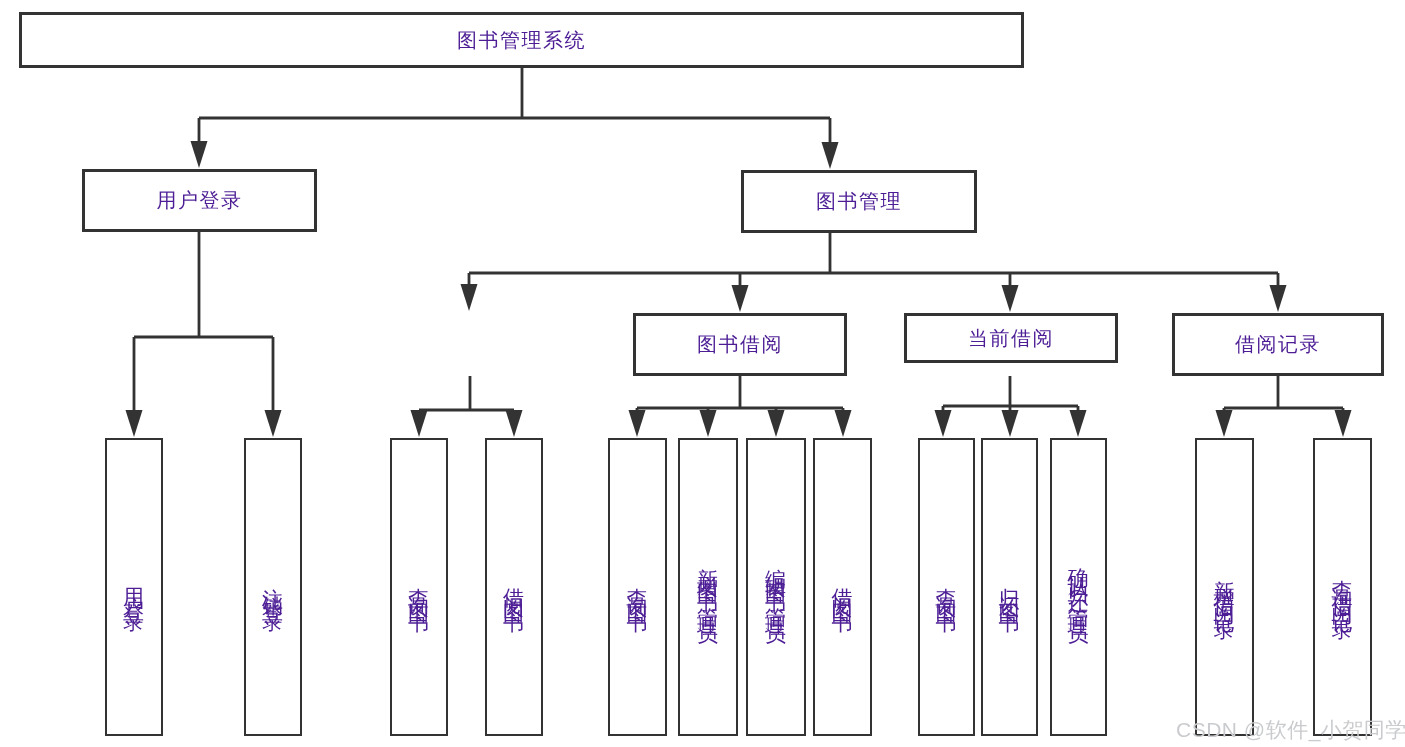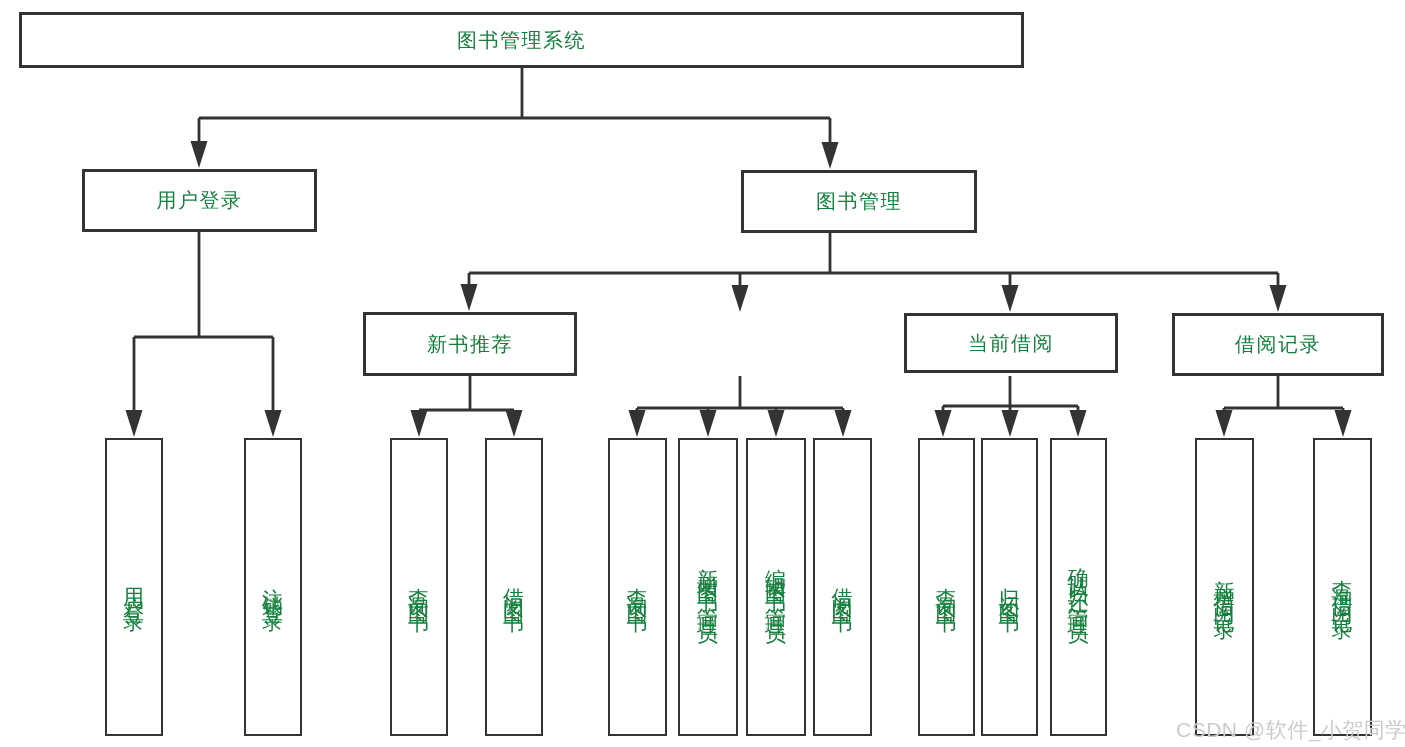--- a/index.html
+++ b/index.html
@@ -19,21 +19,21 @@
     position: absolute;
     left: 0;
     top: 0;
     z-index: 1;
   }
   .node {
     position: absolute;
     box-sizing: border-box;
     background: #ffffff;
     border: 3px solid #333333;
-    color: #15803d;
+    color: #4c1d95;
     display: flex;
     align-items: center;
     justify-content: center;
     z-index: 2;
   }
   .branch {
     font-size: 20px;
     letter-spacing: 1.5px;
     white-space: nowrap;
   }
@@ -108,24 +108,24 @@
     <span>图书管理系统</span>
   </div>
 
   <div class="node branch" style="left:82px; top:169px; width:235px; height:63px;">
     <span>用户登录</span>
   </div>
   <div class="node branch" style="left:712px; top:170px; width:236px; height:63px;margin-left:29px;">
     <span>图书管理</span>
   </div>
 
-  <div class="node branch" style="left:363px; top:312px; width:214px; height:64px;">
-    <span>新书推荐</span>
+  <div class="node branch" style="left:633px; top:313px; width:214px; height:63px;">
+    <span>图书借阅</span>
   </div>
-  <div class="node branch" style="left:904px; top:313px; width:214px; height:60px;">
+  <div class="node branch" style="left:904px; top:313px; width:214px; height:50px;">
     <span>当前借阅</span>
   </div>
   <div class="node branch" style="left:1172px; top:313px; width:212px; height:63px;">
     <span>借阅记录</span>
   </div>
 
   <div class="node leaf" style="left:105px; top:438px; width:58px; height:298px;">
     <span class="vtext">用户登录</span>
   </div>
   <div class="node leaf" style="left:244px; top:438px; width:58px; height:298px;">

